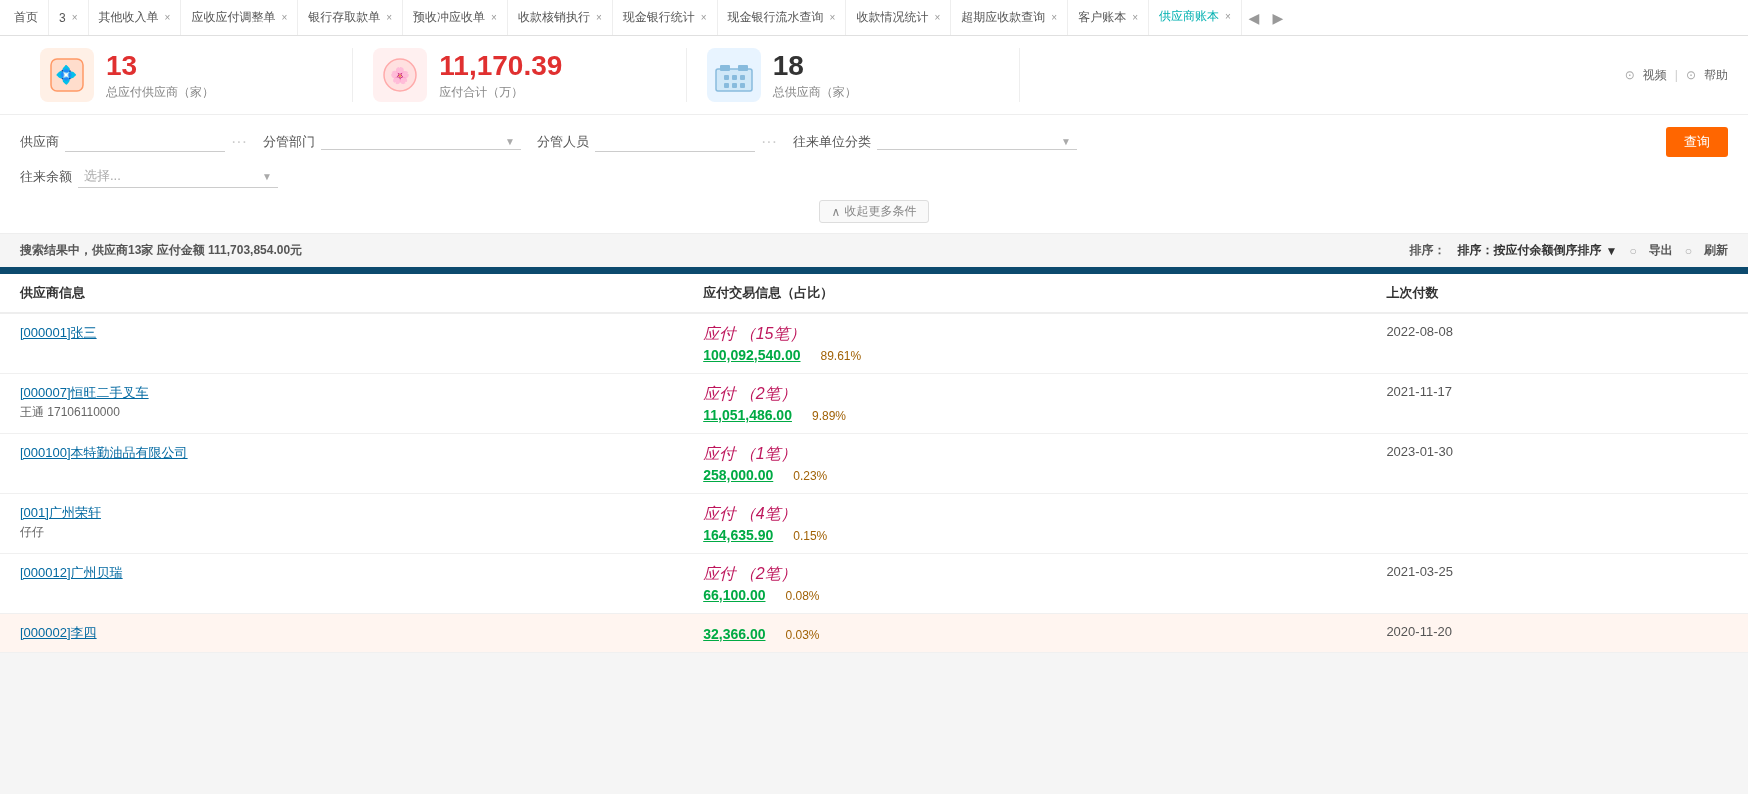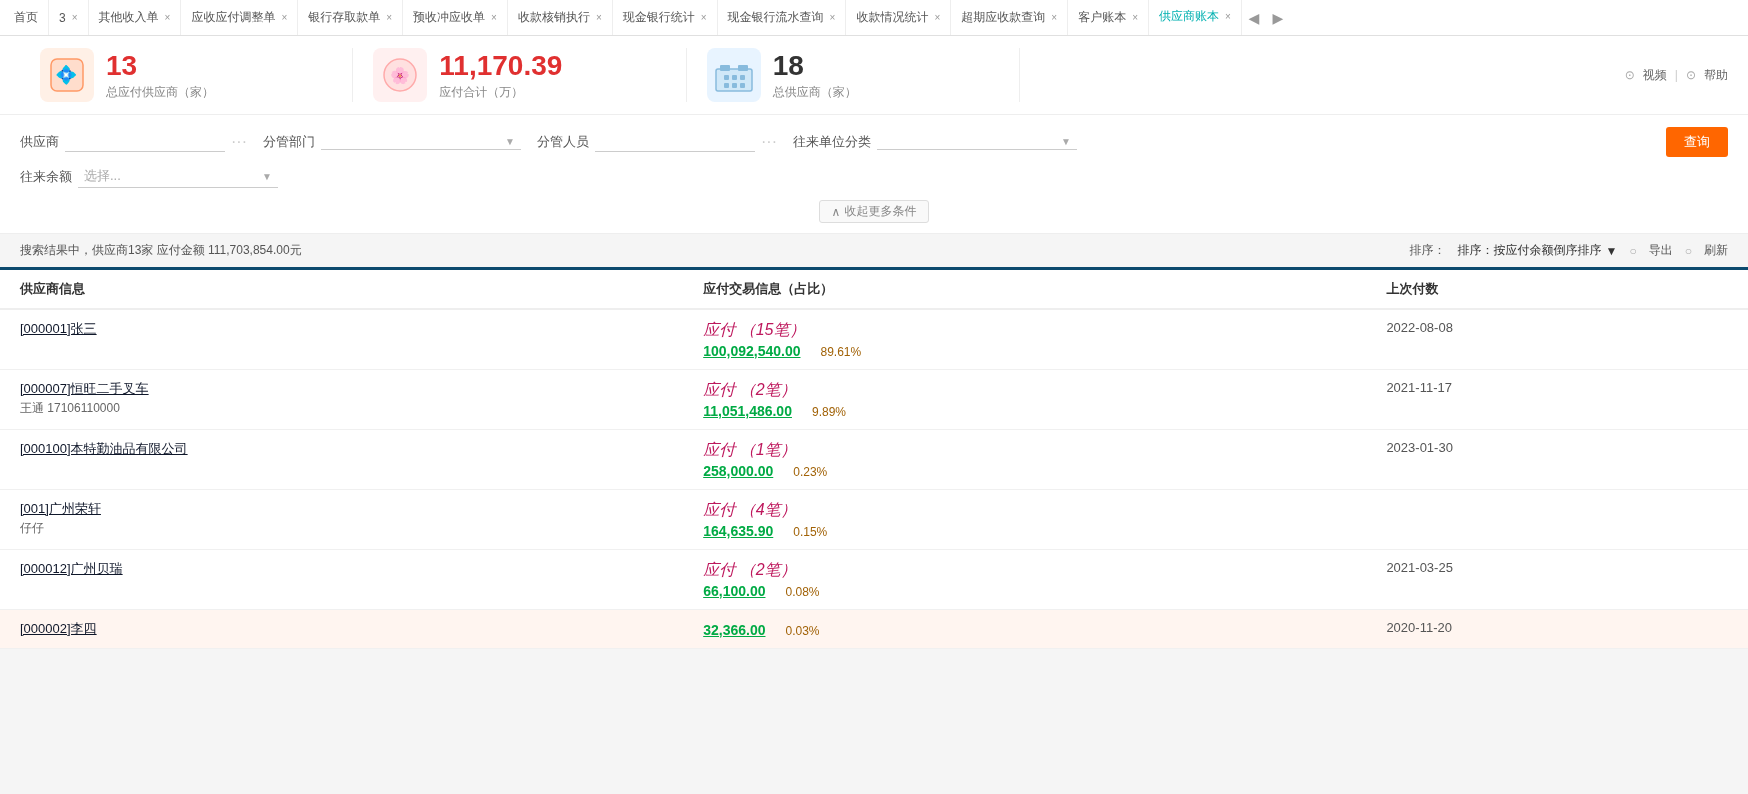--- a/index.html
+++ b/index.html
@@ -158,21 +158,22 @@
     }
 
     
     .results-bar {
       display: flex;
       align-items: center;
       background: #f5f5f5;
       padding: 8px 20px;
       font-size: 12px;
       color: #555;
-      border-bottom: 3px solid #0c4a6e;
+      border-bottom: 7px solid #0c4a6e;
+      font-weight: bold;
     }
     .results-bar .info { flex: 1; }
     .results-actions {
       display: flex;
       align-items: center;
       gap: 12px;
       color: #555;
       font-size: 12px;
     }
     .sort-label { color: #555; }
@@ -207,21 +208,21 @@
     }
     .table-row {
       display: grid;
       grid-template-columns: 2fr 2fr 1fr;
       padding: 10px 20px;
       border-bottom: 1px solid #f0f0f0;
       align-items: start;
     }
     .table-row.highlighted { background: #fff5f0; }
     .supplier-link {
-      color: #0f172a;
+      color: #0369a1;
       text-decoration: underline;
       cursor: pointer;
       font-size: 13px;
     }
     .supplier-sub { color: #666; font-size: 12px; margin-top: 2px; }
     .payable-count { color: #be185d; font-size: 16px; font-style: italic; }
     .payable-amount {
       color: #00aa44;
       font-size: 14px;
       font-weight: bold;

